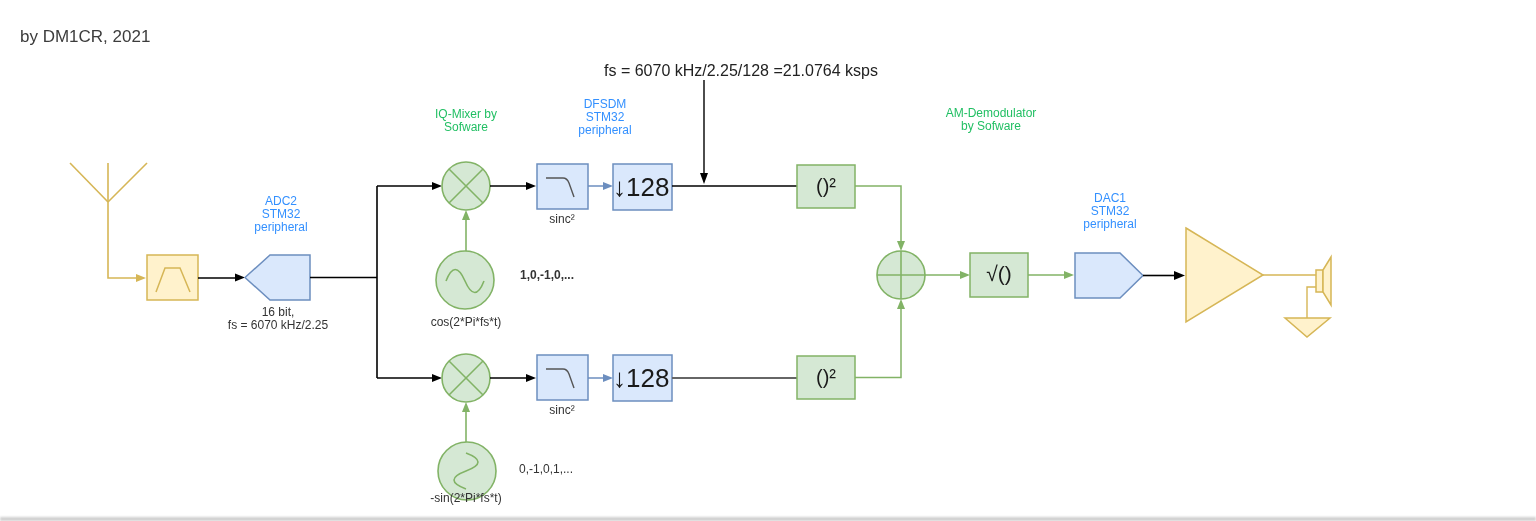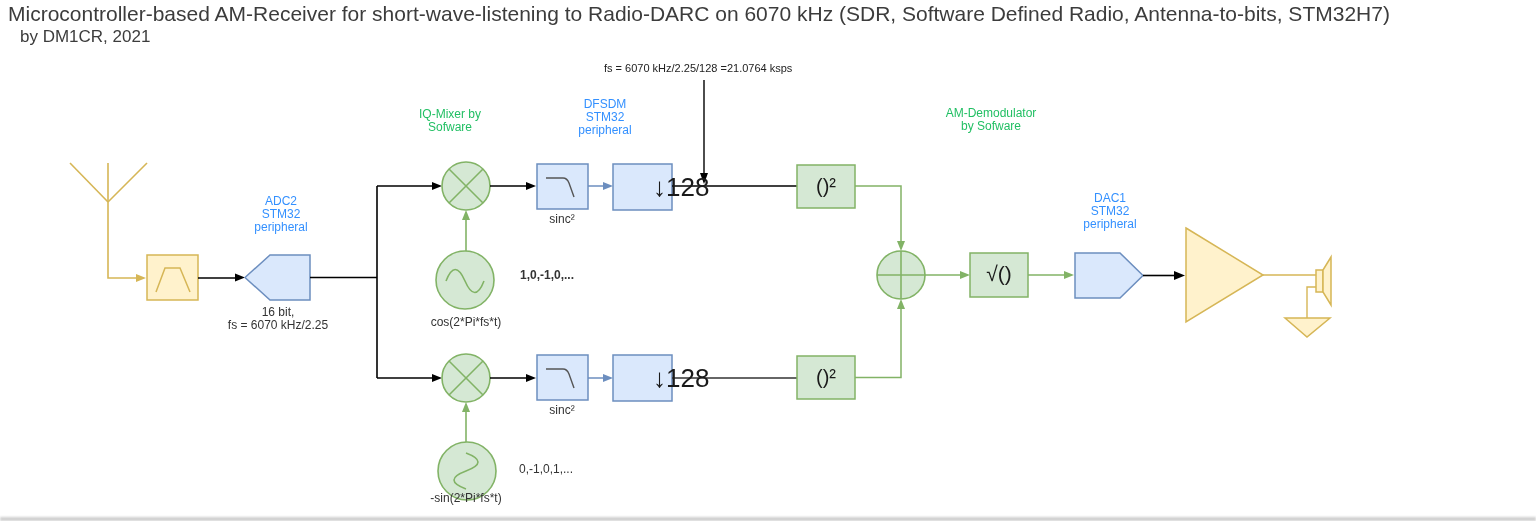--- a/index.html
+++ b/index.html
@@ -5,23 +5,23 @@
   html,body{margin:0;padding:0;background:#fff;}
   .canvas{position:relative;width:1536px;height:521px;background:#ffffff;overflow:hidden;
           font-family:"Liberation Sans", sans-serif;color:#333;}
   .canvas svg{position:absolute;left:0;top:0;}
   .lbl{position:absolute;font-size:12px;line-height:13px;white-space:pre-line;}
   .ctr{text-align:center;transform:translateX(-50%);}
   .blue{color:#3390FF;}
   .green{color:#21BF63;}
   .title{position:absolute;left:8px;top:2px;font-size:21px;color:#3c3c3c;white-space:nowrap;}
   .byline{position:absolute;left:20px;top:27px;font-size:17px;color:#3c3c3c;}
-  .note{position:absolute;font-size:11px;color:#222;white-space:nowrap;}
+  .note{position:absolute;font-size:16px;color:#222;white-space:nowrap;}
   .boxtext{position:absolute;text-align:center;color:#1a1a1a;}
-  .dec{width:38px;height:46px;line-height:46px;font-size:26px;margin-left:40px;}
+  .dec{width:38px;height:46px;line-height:46px;font-size:26px;}
   .sq{width:58px;height:43px;line-height:43px;font-size:20px;}
   .sqrt{width:58px;height:44px;line-height:42px;font-size:21px;}
   .bottom-edge{position:absolute;left:0;bottom:0;width:100%;height:4px;
                background:rgba(120,120,120,0.35);filter:blur(1px);}
 </style>
 </head>
 <body>
 
 <div class="canvas">
 
@@ -139,26 +139,25 @@
     <line x1="1263" y1="275" x2="1316" y2="275" stroke="#D6B656" stroke-width="1.4"></line>
 
     <g fill="#FFF2CC" stroke="#D6B656" stroke-width="1.5">
       <rect x="1316" y="270" width="7" height="22"></rect>
       <polygon points="1323,270 1331,257 1331,305 1323,292"></polygon>
     </g>
     <path d="M1316,287 H1307 V318" fill="none" stroke="#D6B656" stroke-width="1.4"></path>
     <polygon points="1285,318 1330,318 1307,337" fill="#FFF2CC" stroke="#D6B656" stroke-width="1.5"></polygon>
   </svg>
 
-  <div class="title">Microcontroller-based AM-Receiver for short-wave-listening to Radio-DARC on 6070 kHz (SDR, Software Defined Radio, Antenna-to-bits, STM32H7)</div>
   <div class="byline">by DM1CR, 2021</div>
 
   <div class="note" style="left:604px;top:62px;">fs = 6070 kHz/2.25/128 =21.0764 ksps</div>
 
-  <div class="lbl ctr green" style="left:450px;top:108px;">IQ-Mixer by
+  <div class="lbl ctr green" style="left:466px;top:108px;">IQ-Mixer by
 Sofware</div>
   <div class="lbl ctr blue" style="left:605px;top:98px;">DFSDM
 STM32
 peripheral</div>
   <div class="lbl ctr green" style="left:991px;top:107px;">AM-Demodulator
 by Sofware</div>
   <div class="lbl ctr blue" style="left:281px;top:195px;">ADC2
 STM32
 peripheral</div>
   <div class="lbl ctr blue" style="left:1110px;top:192px;">DAC1

